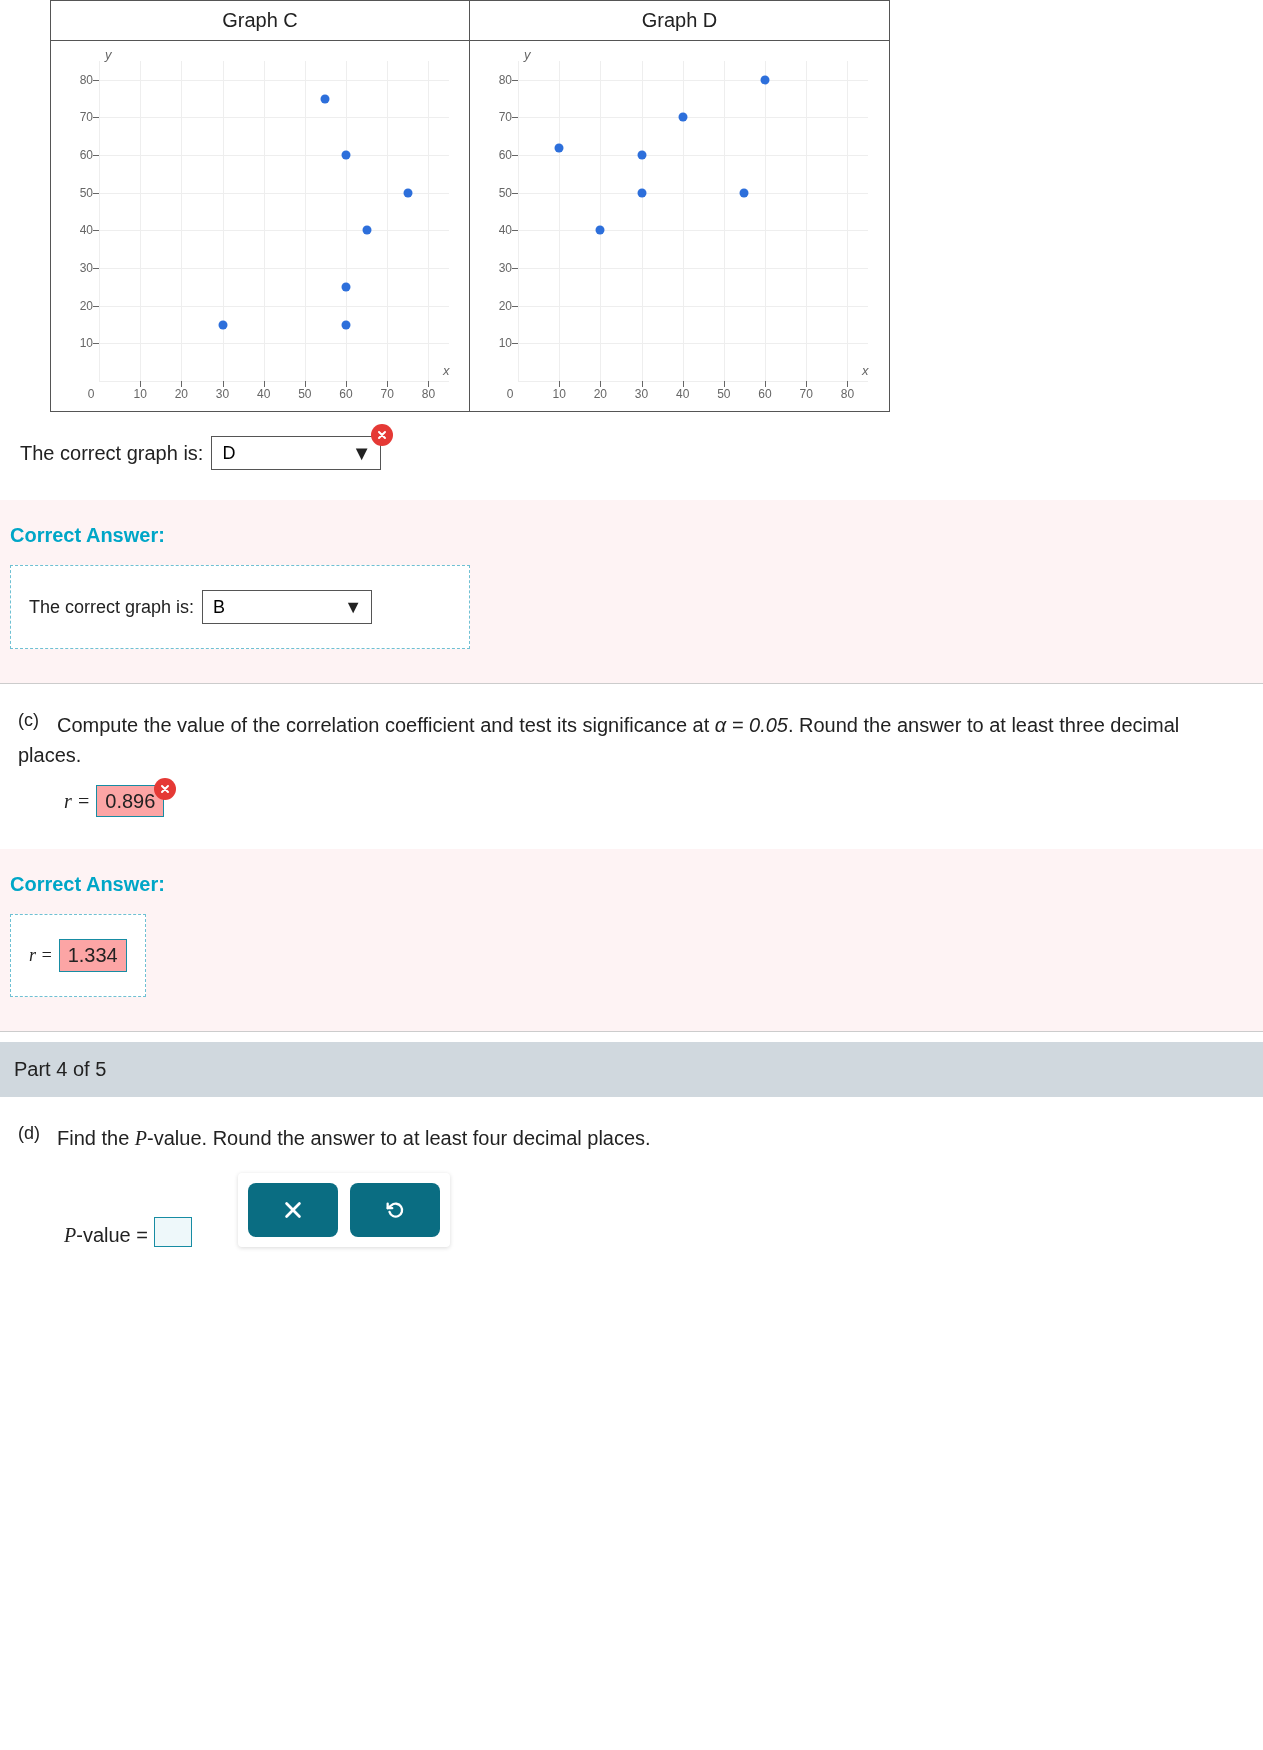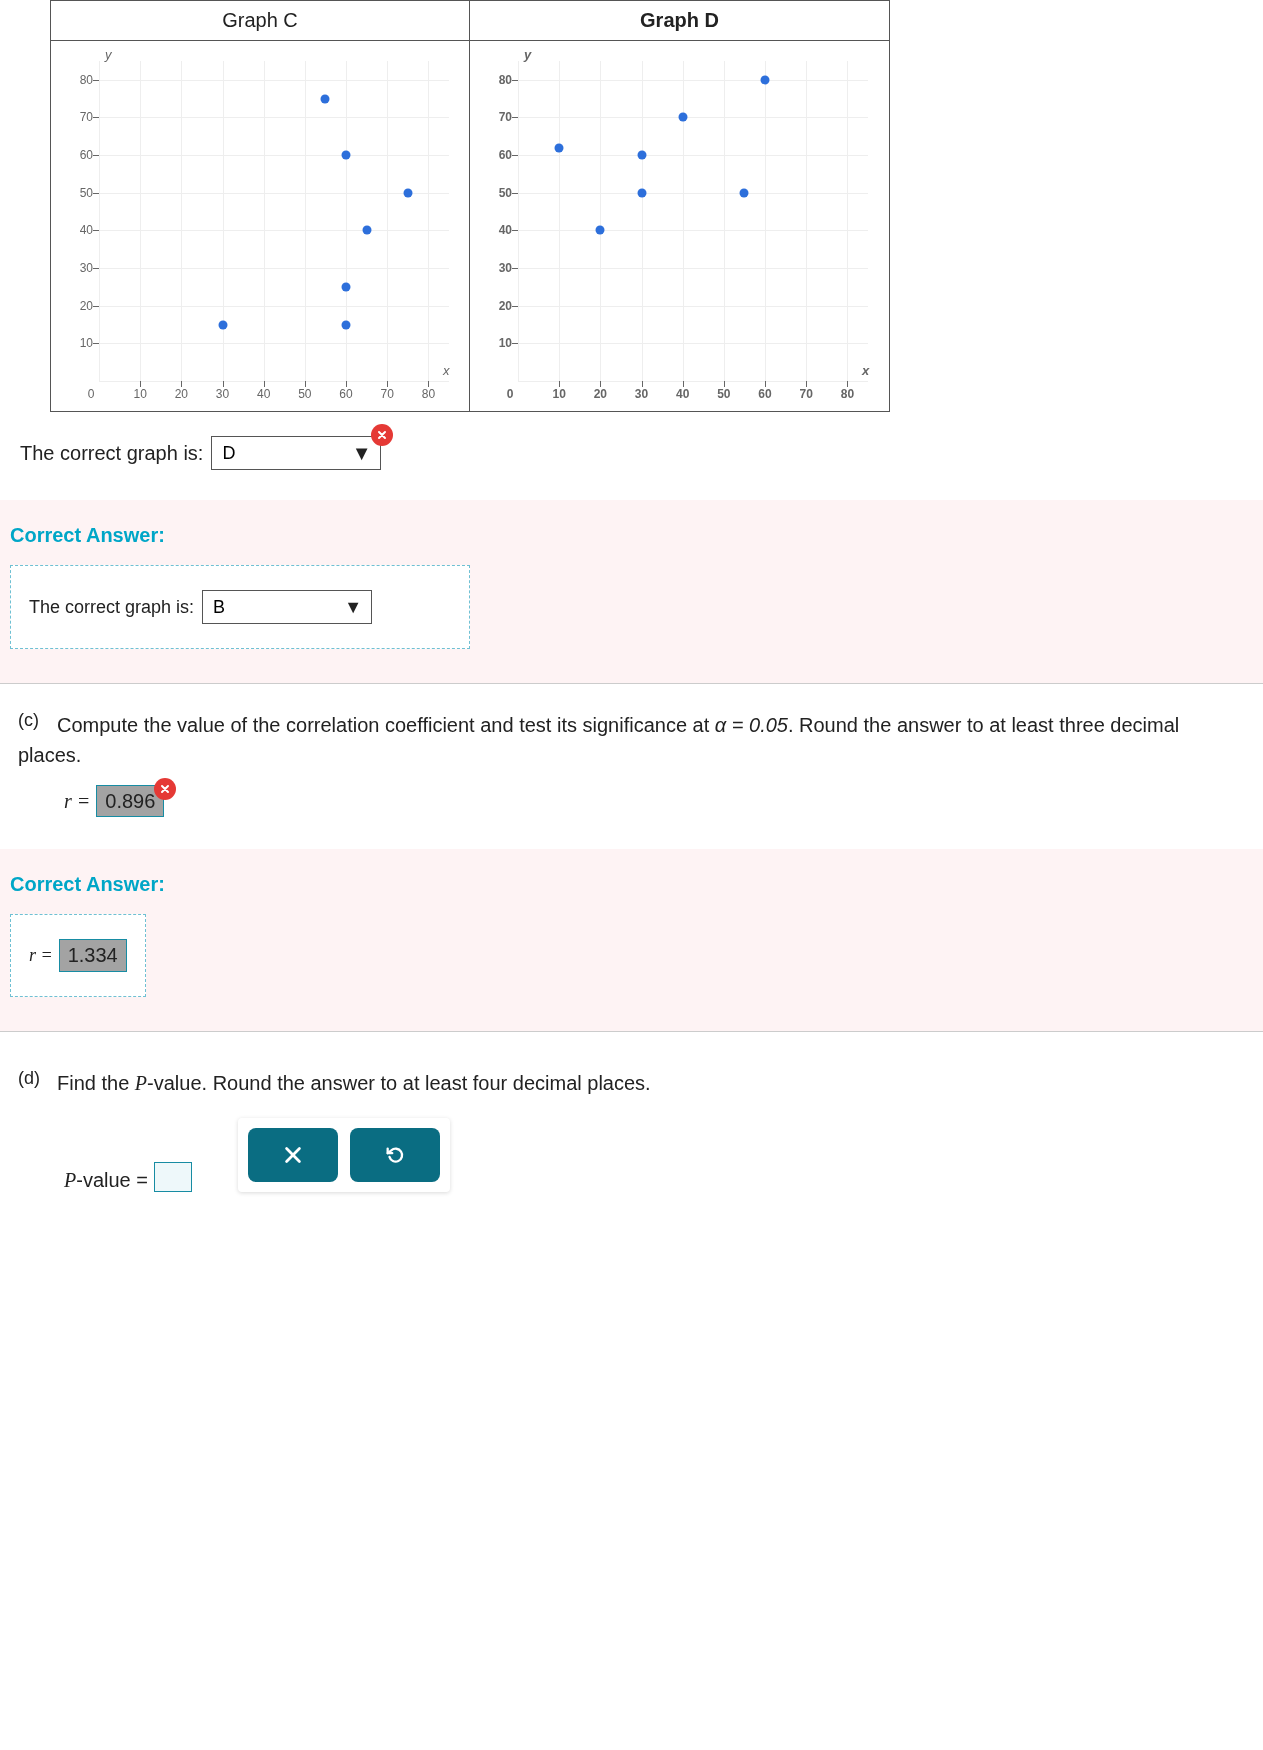--- a/index.html
+++ b/index.html
@@ -1,21 +1,21 @@
 <!DOCTYPE html>
 <html><head>
   <meta charset="utf-8">
   <style>
     * { box-sizing: border-box; margin: 0; padding: 0; }
     body { font-family: Arial, sans-serif; font-size: 18px; color: #222; background: #fff; }
     .container { width: 100%; }
     .section { border-bottom: 1px solid #ccc; padding: 18px 10px 30px 10px; }
     .graphs-row { display: flex; gap: 0; margin-left: 40px; }
     .graph-box { border: 1px solid #555; width: 420px; }
-    .graph-box + .graph-box { border-left: none; font-weight: bold; }
+    .graph-box + .graph-box { border-left: none; }
     .graph-title { text-align: center; font-size: 20px; padding: 8px 0; border-bottom: 1px solid #555; }
     .plot { position: relative; width: 418px; height: 370px; background: #fff; }
     .axis-label { position: absolute; font-size: 13px; font-style: italic; color: #666; }
     .ytick { position: absolute; font-size: 12px; color: #666; text-align: right; width: 22px; }
     .xtick { position: absolute; font-size: 12px; color: #666; text-align: center; width: 20px; }
     .grid-v { position: absolute; width: 1px; background: #eee; top: 20px; bottom: 30px; }
     .grid-h { position: absolute; height: 1px; background: #eee; left: 48px; right: 20px; }
     .tick-v { position: absolute; width: 1px; height: 6px; background: #666; }
     .tick-h { position: absolute; width: 6px; height: 1px; background: #666; }
     .ax-line { position: absolute; background: #666; }
@@ -29,21 +29,21 @@
     .ca-title { color: #00a6c7; font-weight: bold; font-size: 20px; margin-bottom: 18px; }
     .ca-box { border: 1px dashed #6fc0d3; background: #fff; padding: 24px 18px; display: inline-block; min-width: 460px; }
     .ca-box-sm { border: 1px dashed #6fc0d3; background: #fff; padding: 24px 18px; display: inline-block; }
     .part-header { background: #d0d8de; padding: 16px 14px; font-size: 20px; position: relative; }
     .part-row { background: #d0d8de; padding: 10px 14px; font-size: 20px; display: flex; align-items: center; gap: 14px; }
     .q-body { padding: 26px 18px 36px 18px; }
     .q-letter { display: inline-block; width: 34px; vertical-align: top; }
     .q-text { display: inline; font-size: 20px; line-height: 1.5; }
     .alpha { font-style: italic; }
     .eq-row { margin: 20px 0 0 46px; display: flex; align-items: center; gap: 6px; font-size: 20px; }
-    .val-box { border: 1px solid #178ca3; padding: 4px 8px; font-size: 20px; font-family: inherit; background:#a3a3a3; }
+    .val-box { border: 1px solid #178ca3; padding: 4px 8px; font-size: 20px; font-family: inherit; background:#fca5a5; }
     .input-box { border: 1px solid #178ca3; width: 38px; height: 30px; background: #eef8fa; }
     .big-x { width: 52px; height: 52px; border-radius: 50%; background: #e53935; display: flex; align-items: center; justify-content: center; position: absolute; right: 24px; top: 10px; }
     .big-x svg { width: 30px; height: 30px; }
     .progress { width: 300px; height: 18px; background: #fff; border-radius: 10px; overflow: hidden; border:1px solid #bfc9d0; }
     .progress-fill { height: 100%; background: #5a7fc4; }
     .btn-row { display: inline-flex; gap: 12px; margin-left: 40px; background: #fff; box-shadow: 0 1px 4px rgba(0,0,0,0.15); padding: 10px; border-radius: 4px; }
     .btn { width: 90px; height: 54px; background: #0a6d82; border-radius: 8px; display: flex; align-items: center; justify-content: center; color: #fff; cursor: pointer; }
     .ital { font-style: italic; font-family: 'Times New Roman', serif; }
     .wrong-rel { position: relative; display: inline-block; }
   </style>
@@ -250,20 +250,23 @@
       <div style="display:flex;align-items:center;gap:6px;">
         <span class="ital">r =</span>
         <span class="val-box">1.334</span>
       </div>
     </div>
   </div>
 
 
   <div style="height:10px;"></div>
 
+  <div class="part-header">
+    <span>Part 4 of 5</span>
+  </div>
 
   <div class="q-body">
     <div>
       <span class="q-letter">(d)</span>
       <span class="q-text">
         <span>Find the </span><span class="ital">P</span><span>-value. Round the answer to at least four decimal places.</span>
       </span>
     </div>
     <div class="eq-row" style="align-items:flex-end;">
       <span><span class="ital">P</span>-value =</span>

